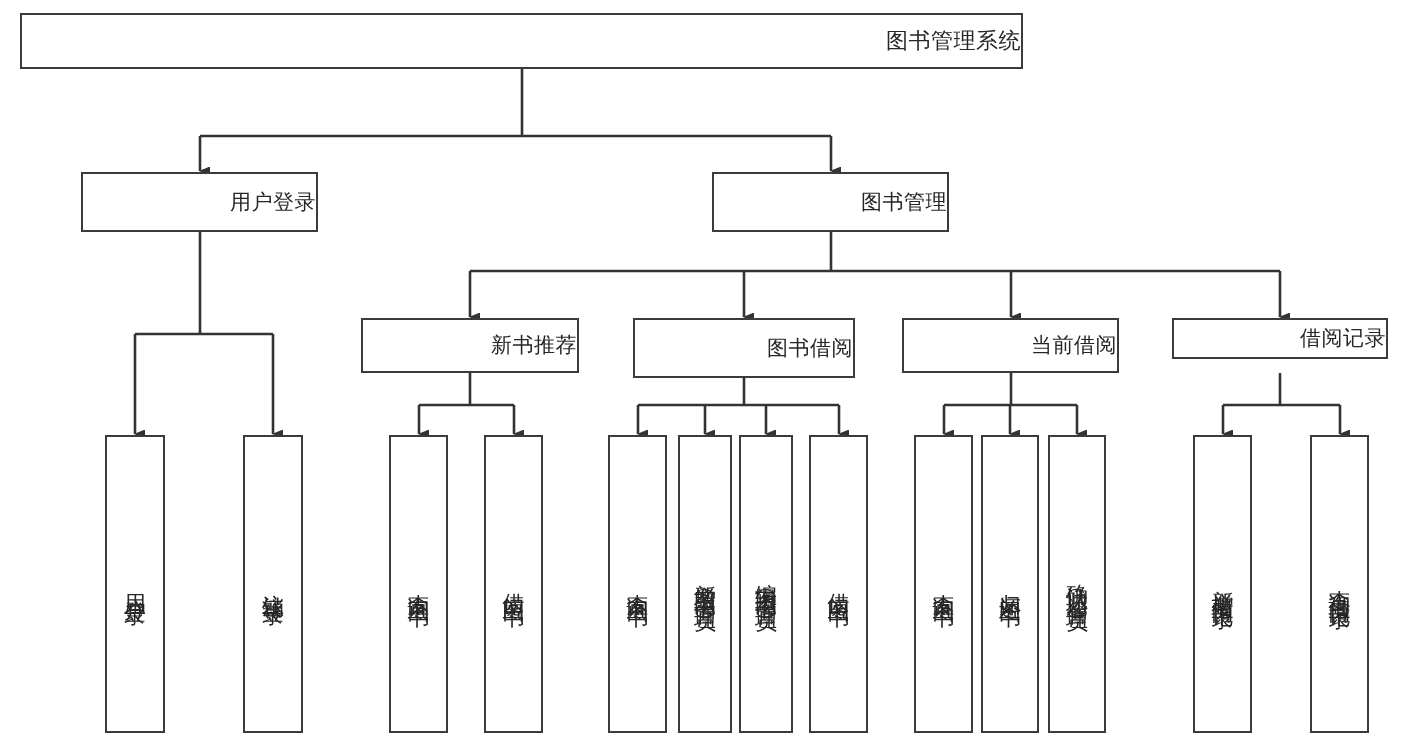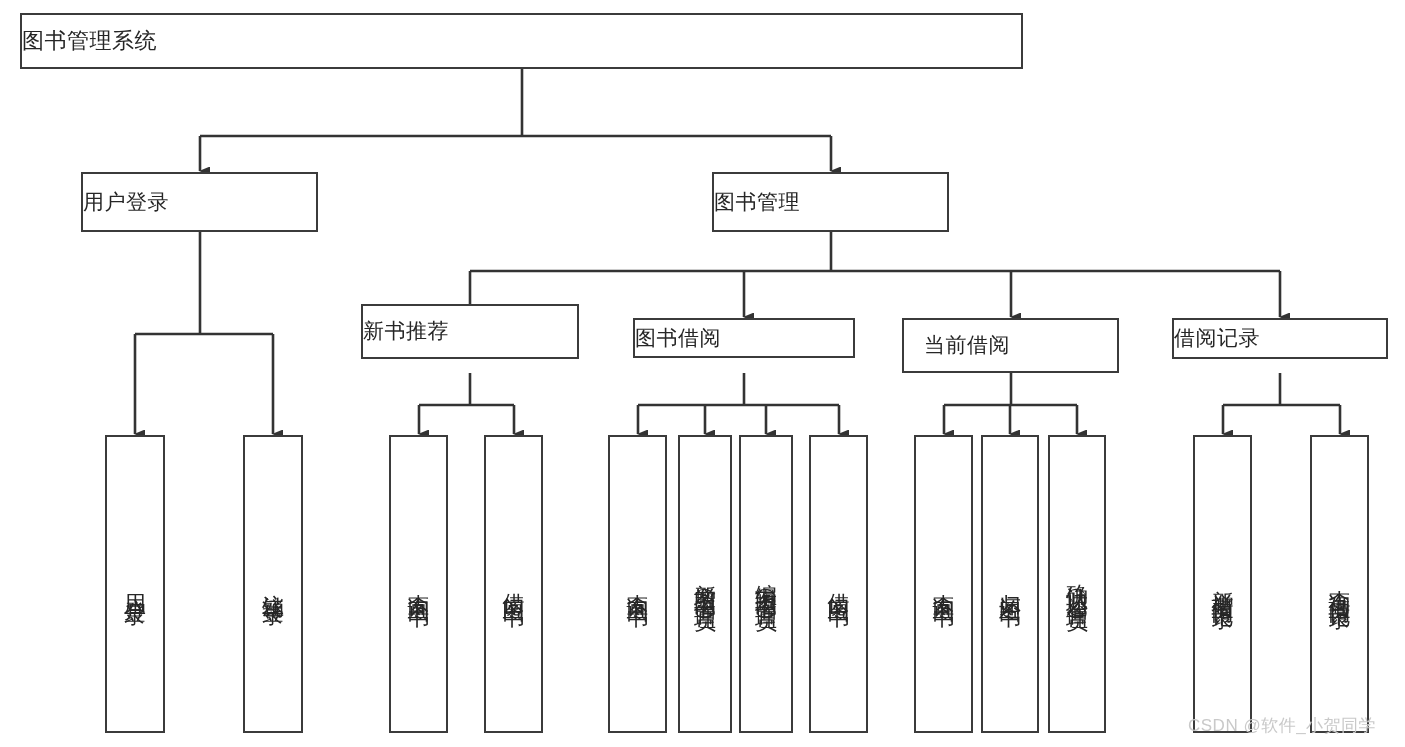--- a/index.html
+++ b/index.html
@@ -21,21 +21,21 @@
     width: 1405px;
     height: 747px;
   }
   .node-box {
     position: absolute;
     box-sizing: border-box;
     background: #ffffff;
     border: 2px solid #3b3b3b;
     display: flex;
     align-items: center;
-    justify-content: flex-start;
+    justify-content: flex-end;
     overflow: hidden;
   }
   .node-label {
     color: #262626;
     text-align: center;
     white-space: pre;
     line-height: 1.18;
   }
   .node-box.horizontal .node-label {
     font-size: 21px;
@@ -121,24 +121,24 @@
   <div id="node-layer">
       <div class="node-box horizontal root" style="left: 20px; top: 13px; width: 1003px; height: 56px;">
         <span class="node-label">图书管理系统</span>
       </div>
       <div class="node-box horizontal" style="left: 81px; top: 172px; width: 237px; height: 60px;">
         <span class="node-label">用户登录</span>
       </div>
       <div class="node-box horizontal" style="left: 712px; top: 172px; width: 237px; height: 60px; font-family: Liberation Serif, serif;">
         <span class="node-label">图书管理</span>
       </div>
-      <div class="node-box horizontal" style="left: 361px; top: 304px; width: 218px; height: 55px;">
+      <div class="node-box horizontal" style="left: 361px; top: 318px; width: 218px; height: 55px;">
         <span class="node-label">新书推荐</span>
       </div>
-      <div class="node-box horizontal" style="left: 633px; top: 318px; width: 222px; height: 40px;">
+      <div class="node-box horizontal" style="left: 633px; top: 318px; width: 222px; height: 60px;">
         <span class="node-label">图书借阅</span>
       </div>
       <div class="node-box horizontal" style="left: 902px; top: 318px; width: 217px; height: 55px; padding-left: 20px;">
         <span class="node-label">当前借阅</span>
       </div>
       <div class="node-box horizontal" style="left: 1172px; top: 318px; width: 216px; height: 41px;">
         <span class="node-label">借阅记录</span>
       </div>
       <div class="node-box vertical" style="left: 105px; top: 435px; width: 60px; height: 298px;">
         <span class="node-label">用户登录</span>
@@ -174,14 +174,13 @@
         <span class="node-label">确认归还（管理员）</span>
       </div>
       <div class="node-box vertical" style="left: 1193px; top: 435px; width: 59px; height: 298px;">
         <span class="node-label">新增借阅记录</span>
       </div>
       <div class="node-box vertical" style="left: 1310px; top: 435px; width: 59px; height: 298px;">
         <span class="node-label">查询借阅记录</span>
       </div>
     </div>
 
-  <div id="watermark" style="left: 1188px; top: 714px; color: rgb(201, 201, 201);">CSDN @软件_小贺同学</div>
 </div>
 
 </body></html>

